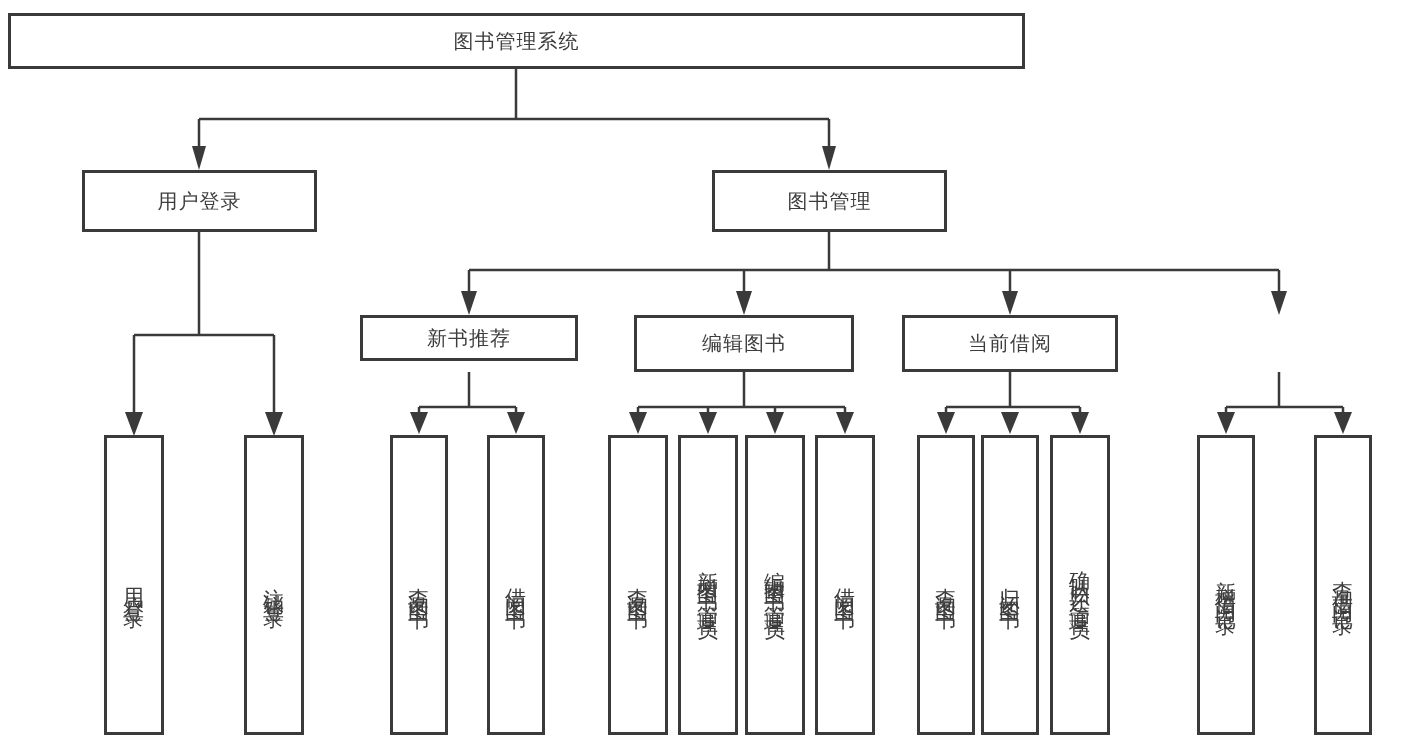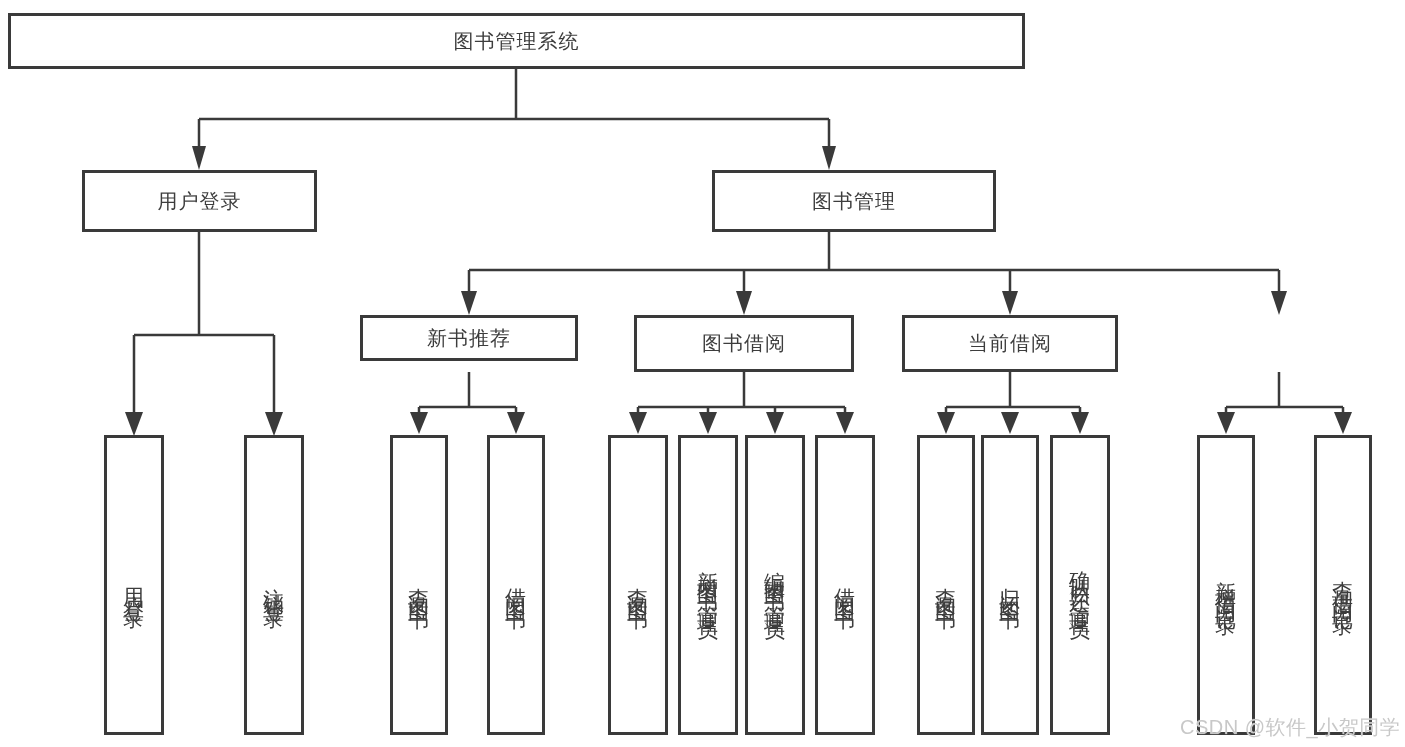--- a/index.html
+++ b/index.html
@@ -14,21 +14,21 @@
   }
   .h-box { font-size:20px; letter-spacing:1px; }
   .v-box {
     writing-mode:vertical-rl; font-size:21px; letter-spacing:7px; line-height:1;
     top:435px; height:300px;
   }
   
   #root-box   { left:8px;   top:13px;  width:1017px; height:56px;font-family:Liberation Serif, serif; }
   
   #n-userlogin{ left:82px;  top:170px; width:235px;  height:62px; }
-  #n-bookmgmt { left:712px; top:170px; width:284px;  height:62px; }
+  #n-bookmgmt { left:712px; top:170px; width:235px;  height:62px; }
   
   #g-newbook  { left:360px; top:315px; width:218px;  height:46px; }
   #g-borrow   { left:634px; top:315px; width:220px;  height:57px; }
   #g-current  { left:902px; top:315px; width:216px;  height:57px; }
   #g-records  { left:1172px;top:315px; width:214px;  height:57px; }
   
   #l-login    { left:104px;  width:60px; }
   #l-logout   { left:244px;  width:60px; }
   #l-nb-query { left:390px;  width:58px; }
   #l-nb-borrow{ left:487px;  width:58px; }
@@ -92,35 +92,34 @@
     <polygon points="1217,412 1235,412 1226,434"></polygon>
     <polygon points="1334,412 1352,412 1343,434"></polygon>
   </svg>
 
   <div class="box h-box" id="root-box">图书管理系统</div>
 
   <div class="box h-box" id="n-userlogin">用户登录</div>
   <div class="box h-box" id="n-bookmgmt">图书管理</div>
 
   <div class="box h-box" id="g-newbook">新书推荐</div>
-  <div class="box h-box" id="g-borrow">图书借阅</div>
+  <div class="box h-box" id="g-borrow">编辑图书</div>
   <div class="box h-box" id="g-current">当前借阅</div>
 
   <div class="box v-box" id="l-login">用户登录</div>
   <div class="box v-box" id="l-logout">注销登录</div>
 
   <div class="box v-box" id="l-nb-query">查询图书</div>
   <div class="box v-box" id="l-nb-borrow">借阅图书</div>
 
   <div class="box v-box" id="l-bb-query">查询图书</div>
   <div class="box v-box" id="l-bb-add">新增图书（管理员）</div>
   <div class="box v-box" id="l-bb-edit">编辑图书（管理员）</div>
   <div class="box v-box" id="l-bb-borrow">借阅图书</div>
 
   <div class="box v-box" id="l-cb-query">查询图书</div>
   <div class="box v-box" id="l-cb-return">归还图书</div>
   <div class="box v-box" id="l-cb-confirm">确认归还（管理员）</div>
 
   <div class="box v-box" id="l-r-add">新增借阅记录</div>
   <div class="box v-box" id="l-r-query">查询借阅记录</div>
 
-  <div class="watermark">CSDN @软件_小贺同学</div>
 </div>
 
 </body></html>

